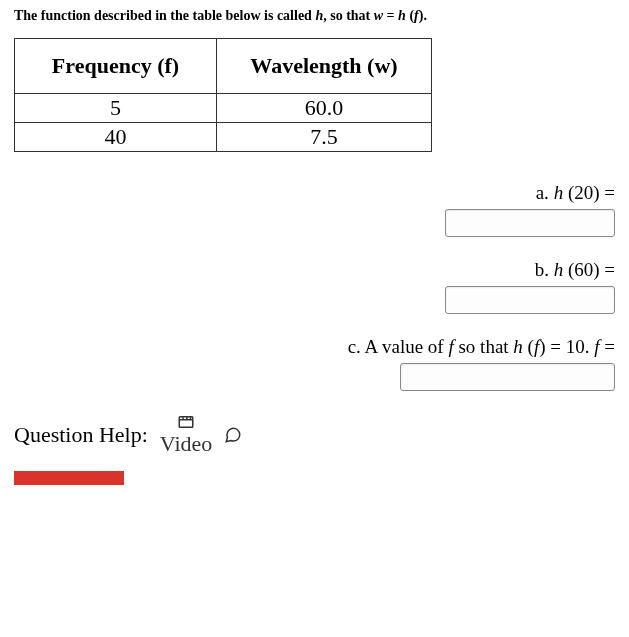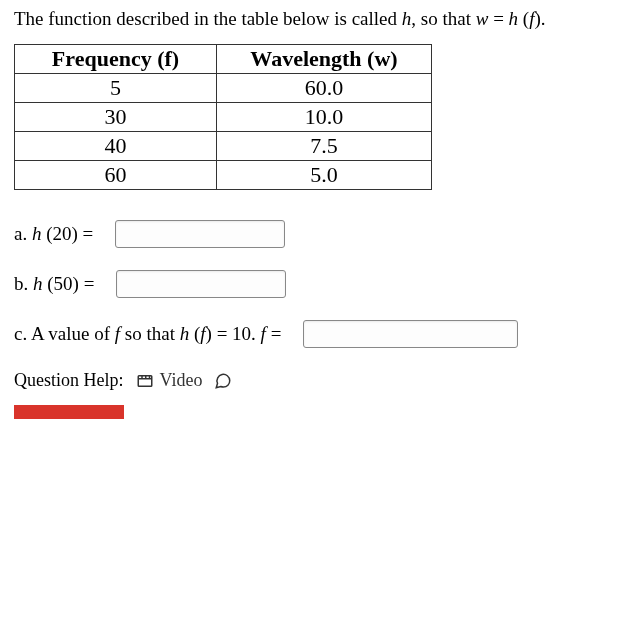--- a/index.html
+++ b/index.html
@@ -7,75 +7,77 @@
       font-family: Georgia, 'Times New Roman', serif;
       background: #ffffff;
       width: 629px;
       height: 637px;
       padding: 8px 14px;
       font-size: 18px;
       color: #000;
       overflow: hidden;
     }
     .intro {
-      font-size: 19px;
+      font-size: 14px;
       margin-bottom: 14px;
+      font-weight: bold;
     }
     .intro .italic { font-style: italic; }
     table.data {
       border-collapse: collapse;
       margin-bottom: 30px;
     }
     table.data th, table.data td {
       border: 1px solid #333;
       text-align: center;
       font-size: 22px;
       padding: 1px 4px;
       font-weight: normal;
     }
     table.data th {
       font-weight: bold;
       font-size: 22px;
-      padding: 1px 6px;
+      padding: 14px 6px;
     }
     table.data th:first-child, table.data td:first-child { width: 202px; }
     table.data th:last-child, table.data td:last-child { width: 215px; border-radius: 11px; }
     .q-row {
       display: flex;
-      align-items: center;
-      gap: 22px;
+      align-items: flex-end;
+      gap: 5px;
       margin-bottom: 22px;
       font-size: 19px;
+      flex-direction: column;
     }
     .q-row .label .italic { font-style: italic; }
     input.answer {
       border: 1px solid #888;
       border-radius: 3px;
       height: 28px;
       padding: 2px 6px;
       font-size: 16px;
       background: #fdfdfd;
       box-shadow: inset 0 1px 2px rgba(0,0,0,0.08);
     }
     .w-med { width: 170px; }
     .w-long { width: 215px; }
     .help-row {
       display: flex;
       align-items: center;
       gap: 12px;
-      font-size: 18px;
+      font-size: 22px;
       margin-top: 6px;
       margin-bottom: 14px;
     }
     .help-link {
       display: inline-flex;
       align-items: center;
-      gap: 6px;
       color: #333;
       cursor: pointer;
+      flex-direction: column;
     }
     .icon-svg { width: 18px; height: 18px; flex-shrink: 0; }
     .red-btn {
       width: 110px;
       height: 14px;
       background: #d9342b;
     }
   </style>
 </head>
 <body>
@@ -90,44 +92,36 @@
       <th><span>Frequency (</span><span class="italic">f</span><span>)</span></th>
       <th><span>Wavelength (</span><span class="italic">w</span><span>)</span></th>
     </tr>
   </thead>
   <tbody>
     <tr>
         <td>5</td>
         <td>60.0</td>
       </tr>
     <tr>
-        <td>30</td>
-        <td>10.0</td>
-      </tr>
-    <tr>
         <td>40</td>
         <td>7.5</td>
-      </tr>
-    <tr>
-        <td>60</td>
-        <td>5.0</td>
       </tr>
   </tbody>
 </table>
 
 <div class="q-row">
   <span class="label">
     <span>a. </span><span class="italic">h</span><span> (20) =</span>
   </span>
   <input class="answer w-med" type="text" style="">
 </div>
 
 <div class="q-row">
   <span class="label">
-    <span>b. </span><span class="italic">h</span><span> (50) =</span>
+    <span>b. </span><span class="italic">h</span><span> (60) =</span>
   </span>
   <input class="answer w-med" type="text" style="">
 </div>
 
 <div class="q-row">
   <span class="label">
     <span>c. A value of </span><span class="italic">f</span><span> so that </span><span class="italic">h</span><span> (</span><span class="italic">f</span><span>) = 10. </span><span class="italic">f</span><span> =</span>
   </span>
   <input class="answer w-long" type="text" style="">
 </div>

